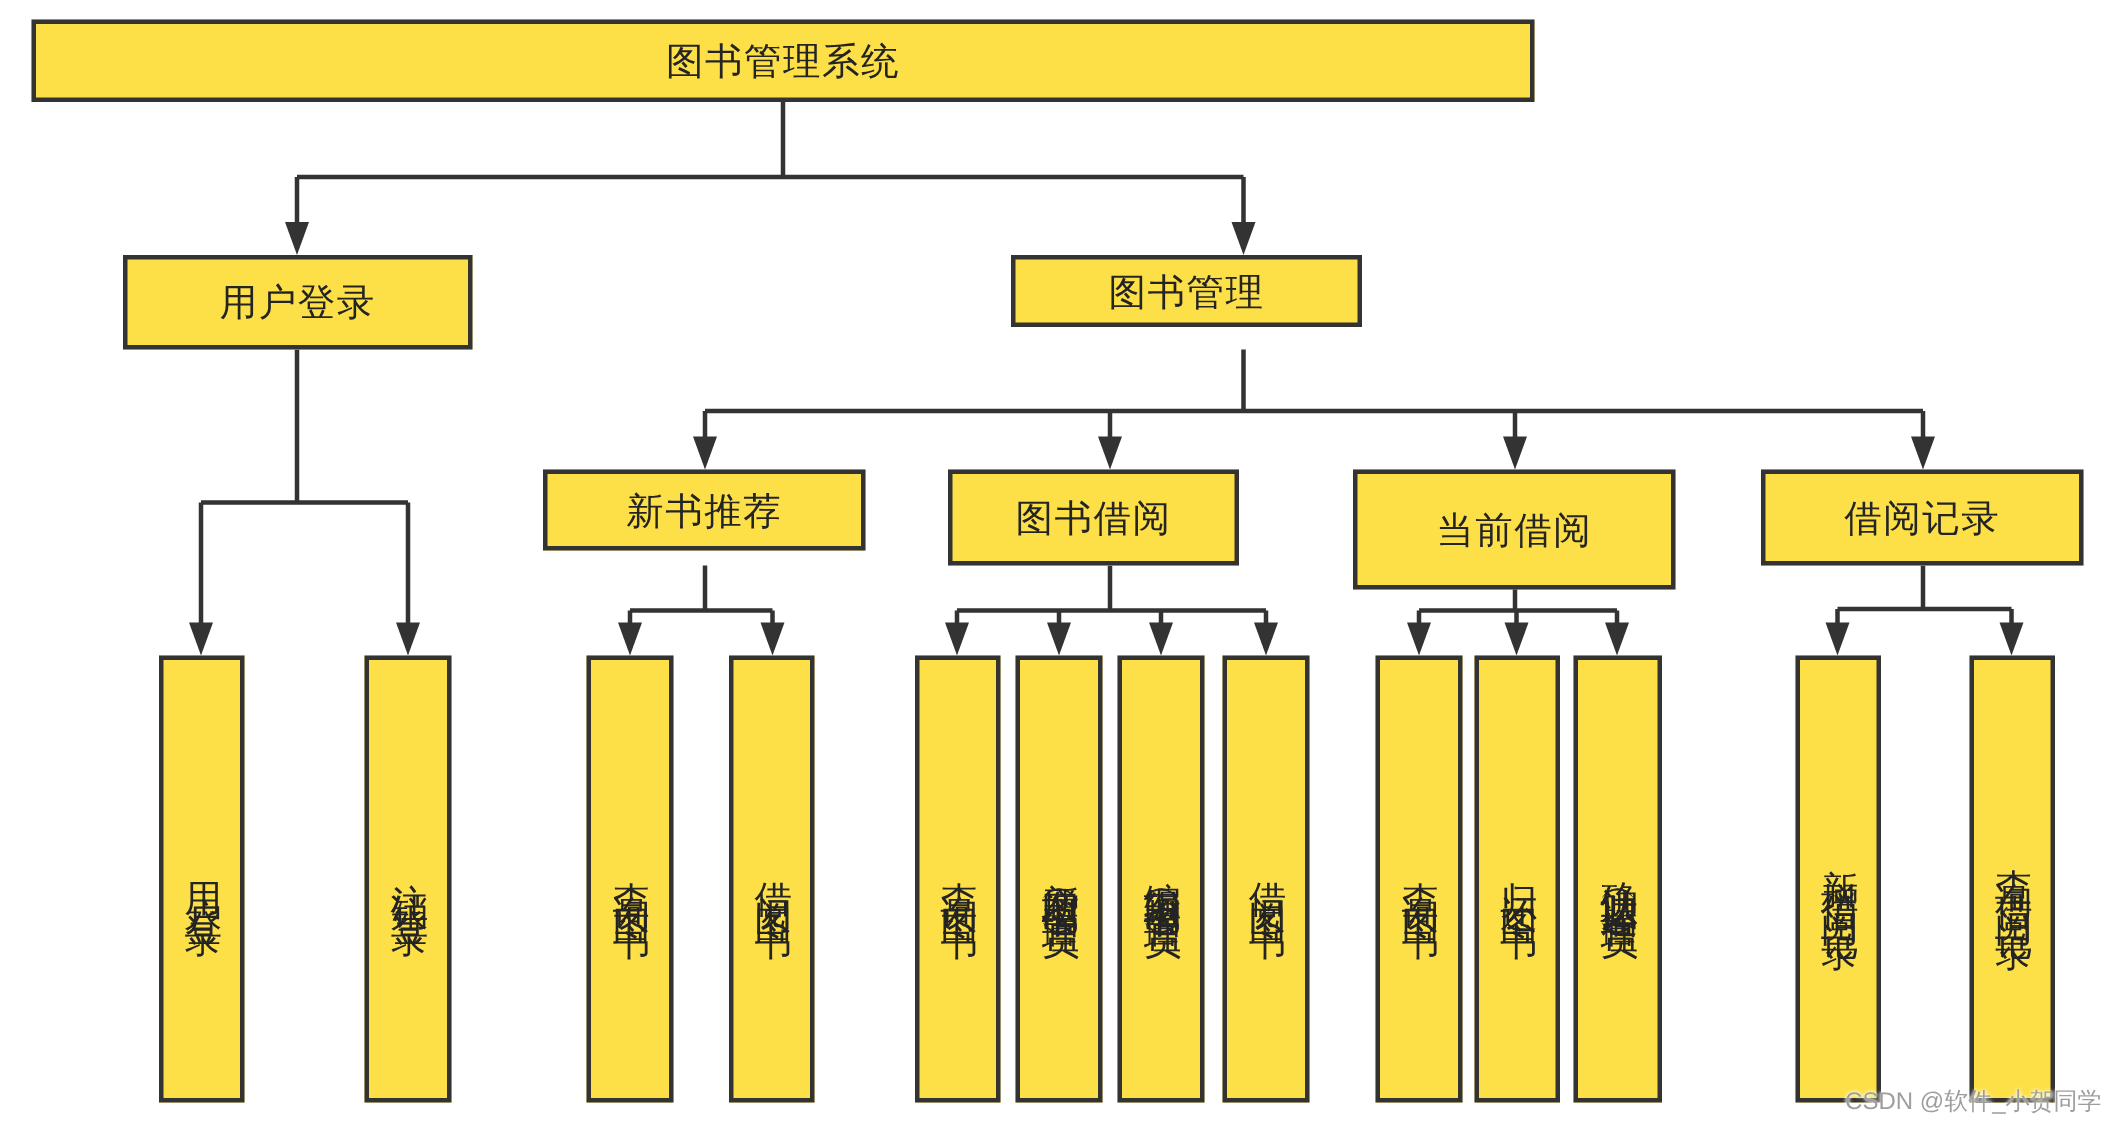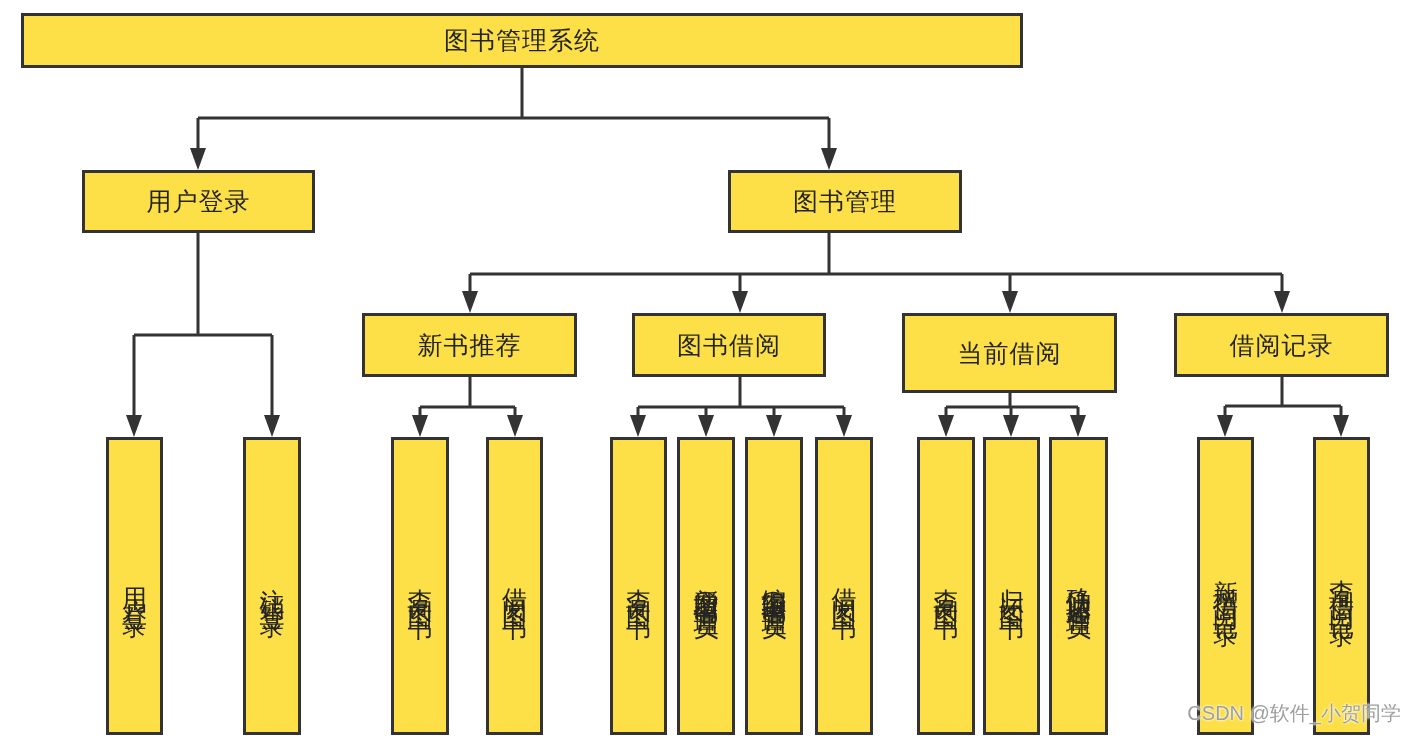--- a/index.html
+++ b/index.html
@@ -36,23 +36,23 @@
   .vlabel{
     writing-mode:vertical-rl;
     text-orientation:mixed;
     font-size:25px;
     letter-spacing:9px;
     line-height:1;
   }
   .vlabel.tight{letter-spacing:4px;}
   #watermark{
     position:absolute;
-    right:4px;bottom:20px;
+    right:4px;bottom:2px;
     z-index:5;
-    font-size:20px;
+    font-size:16px;
     color:var(--watermark);
     text-shadow:0 0 3px #fff,0 0 2px #fff;
     white-space:nowrap;
   }
 </style>
 </head>
 <body>
 
 <div id="canvas">
 
@@ -92,25 +92,25 @@
     <polygon points="1333,415 1349,415 1341,437"></polygon>
   </svg>
 
   <div class="box" style="left:21px;top:13px;width:1002px;height:55px">
     <span class="hlabel">图书管理系统</span>
   </div>
 
   <div class="box" style="left:82px;top:170px;width:233px;height:63px">
     <span class="hlabel">用户登录</span>
   </div>
-  <div class="box" style="left:728px;top:170px;width:234px;height:63px">
+  <div class="box" style="left:674px;top:170px;width:234px;height:48px">
     <span class="hlabel">图书管理</span>
   </div>
 
-  <div class="box" style="left:362px;top:313px;width:215px;height:64px">
+  <div class="box" style="left:362px;top:313px;width:215px;height:54px">
     <span class="hlabel">新书推荐</span>
   </div>
   <div class="box" style="left:632px;top:313px;width:194px;height:64px">
     <span class="hlabel">图书借阅</span>
   </div>
   <div class="box" style="left:902px;top:313px;width:215px;height:80px">
     <span class="hlabel">当前借阅</span>
   </div>
   <div class="box" style="left:1174px;top:313px;width:215px;height:64px">
     <span class="hlabel">借阅记录</span>

